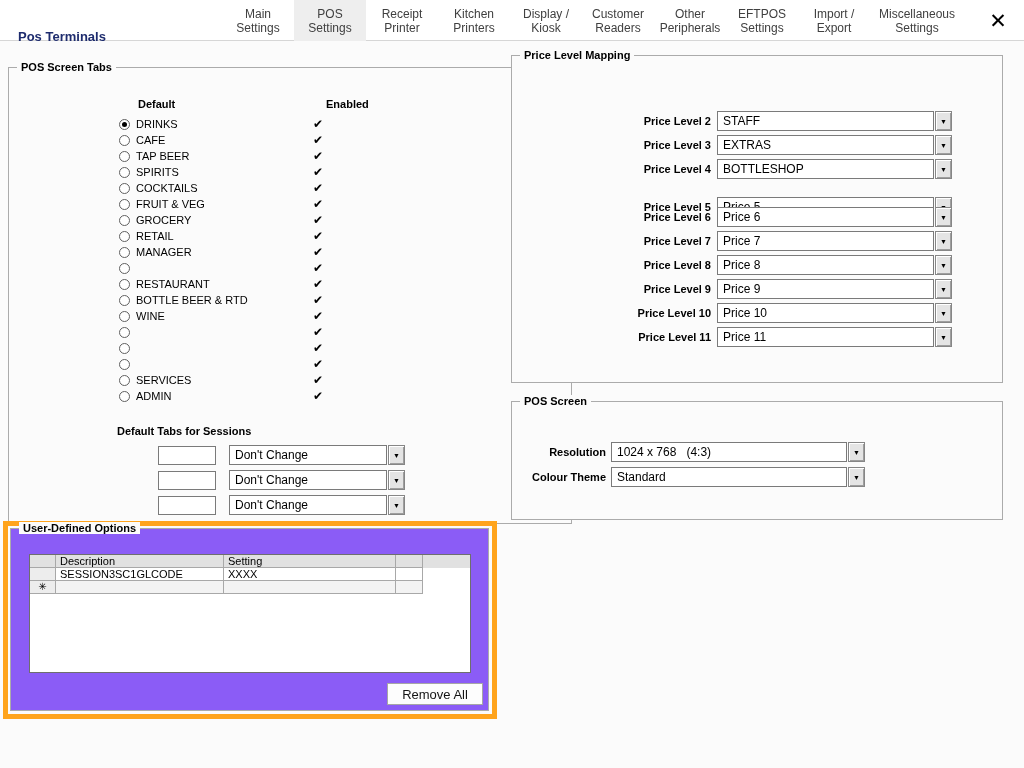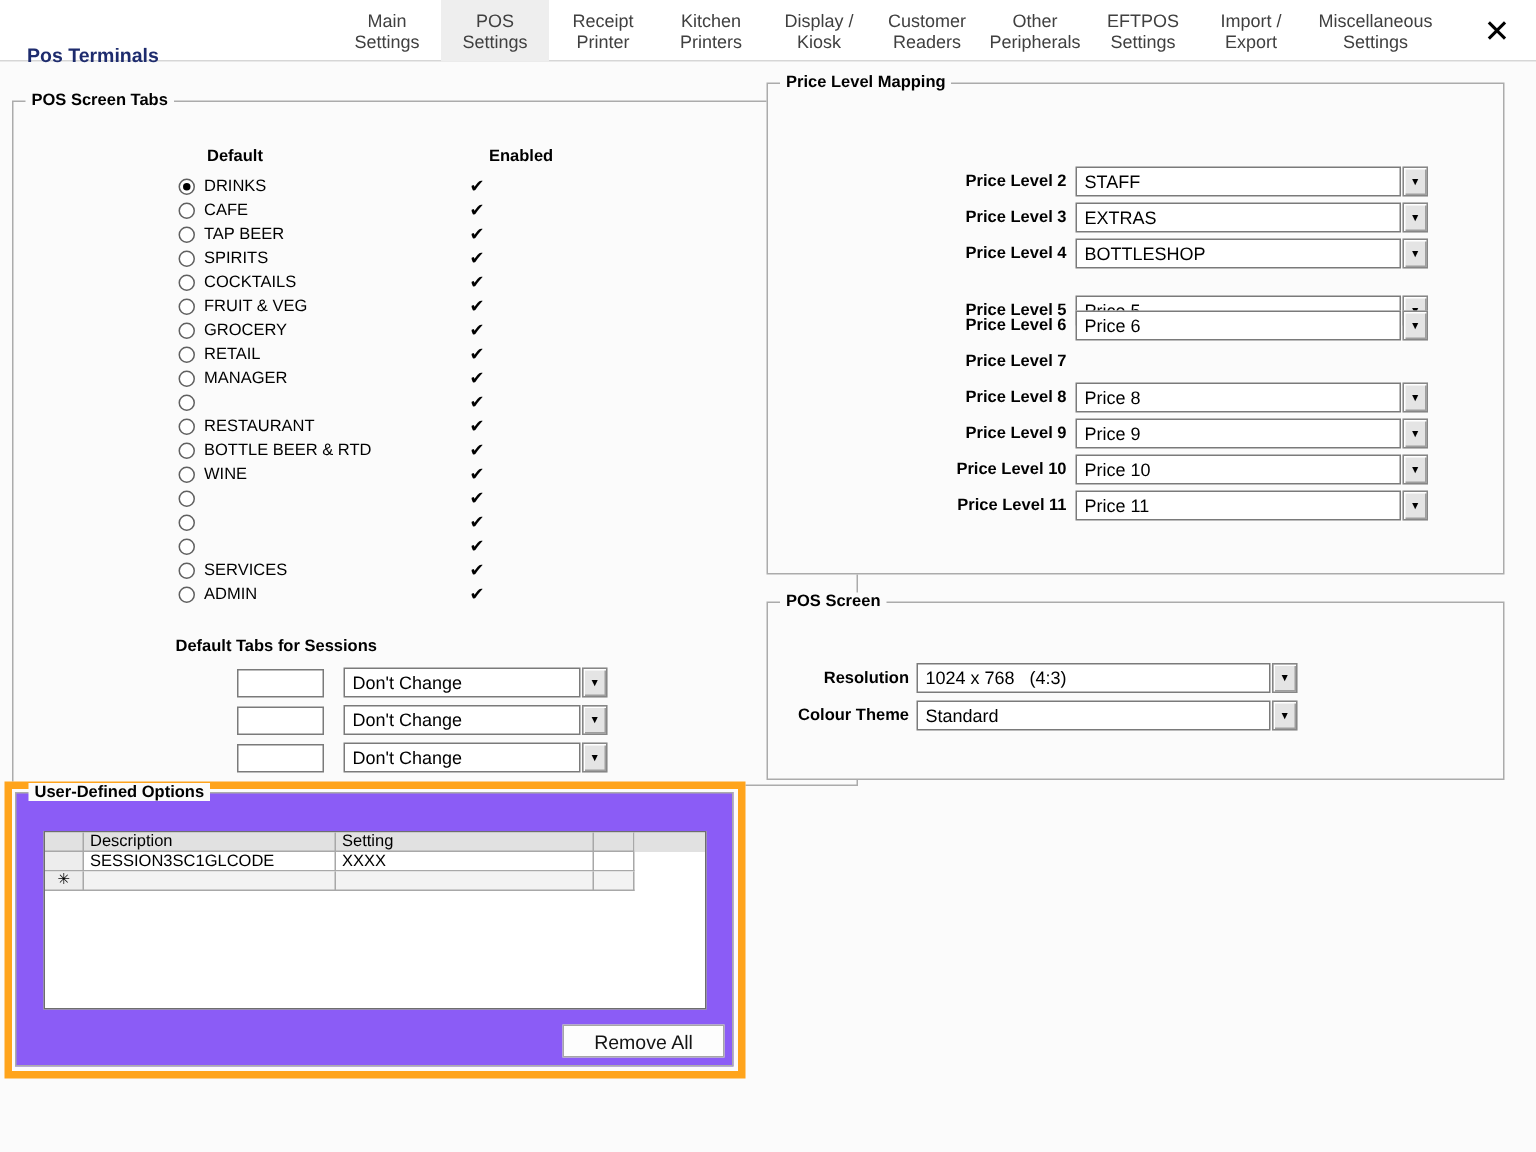--- a/index.html
+++ b/index.html
@@ -66,21 +66,21 @@
            overflow:hidden; white-space:nowrap; }
   .gsel  { width:26px; padding:0; text-align:center; }
   .gdesc { width:168px; }
   .gset  { width:172px; }
   .gxtra { width:27px; padding:0; }
   .gfill { flex:1; border:none; }
   .ghead .gcell { background:#E1E1E1; }
   .grow-data .gsel, .grow-new .gsel { background:#EDEDED; }
   .grow-new .gdesc, .grow-new .gset, .grow-new .gxtra { background:#F3F3F3; }
   .newrow-glyph { font-size:10px; line-height:12px; }
-  .remove-all { position:absolute; left:364px; top:154px; width:108px; height:22px; background:#FDFDFD; border:1px solid #A6A6A6;
+  .remove-all { position:absolute; left:376px; top:154px; width:96px; height:22px; background:#FDFDFD; border:1px solid #A6A6A6;
                 font-size:13px; color:#141414; font-family:inherit; text-align:center; }
 </style>
 </head>
 <body>
 
 <div class="screen">
 
   <div class="topbar">
     <div class="window-title">Pos Terminals</div>
     <div class="tabs">
@@ -250,20 +250,24 @@
       </div>
     <div class="plm-row" style="top:151px;">
         <span class="plm-label">Price Level 6</span>
         <div class="combo plm-combo">
           <span class="combo-value">Price 6</span>
           <span class="combo-btn">▼</span>
         </div>
       </div>
     <div class="plm-row" style="top:175px;">
         <span class="plm-label">Price Level 7</span>
+        <div class="combo plm-combo">
+          <span class="combo-value">Price 7</span>
+          <span class="combo-btn">▼</span>
+        </div>
       </div>
     <div class="plm-row" style="top:199px;">
         <span class="plm-label">Price Level 8</span>
         <div class="combo plm-combo">
           <span class="combo-value">Price 8</span>
           <span class="combo-btn">▼</span>
         </div>
       </div>
     <div class="plm-row" style="top:223px;">
         <span class="plm-label">Price Level 9</span>

